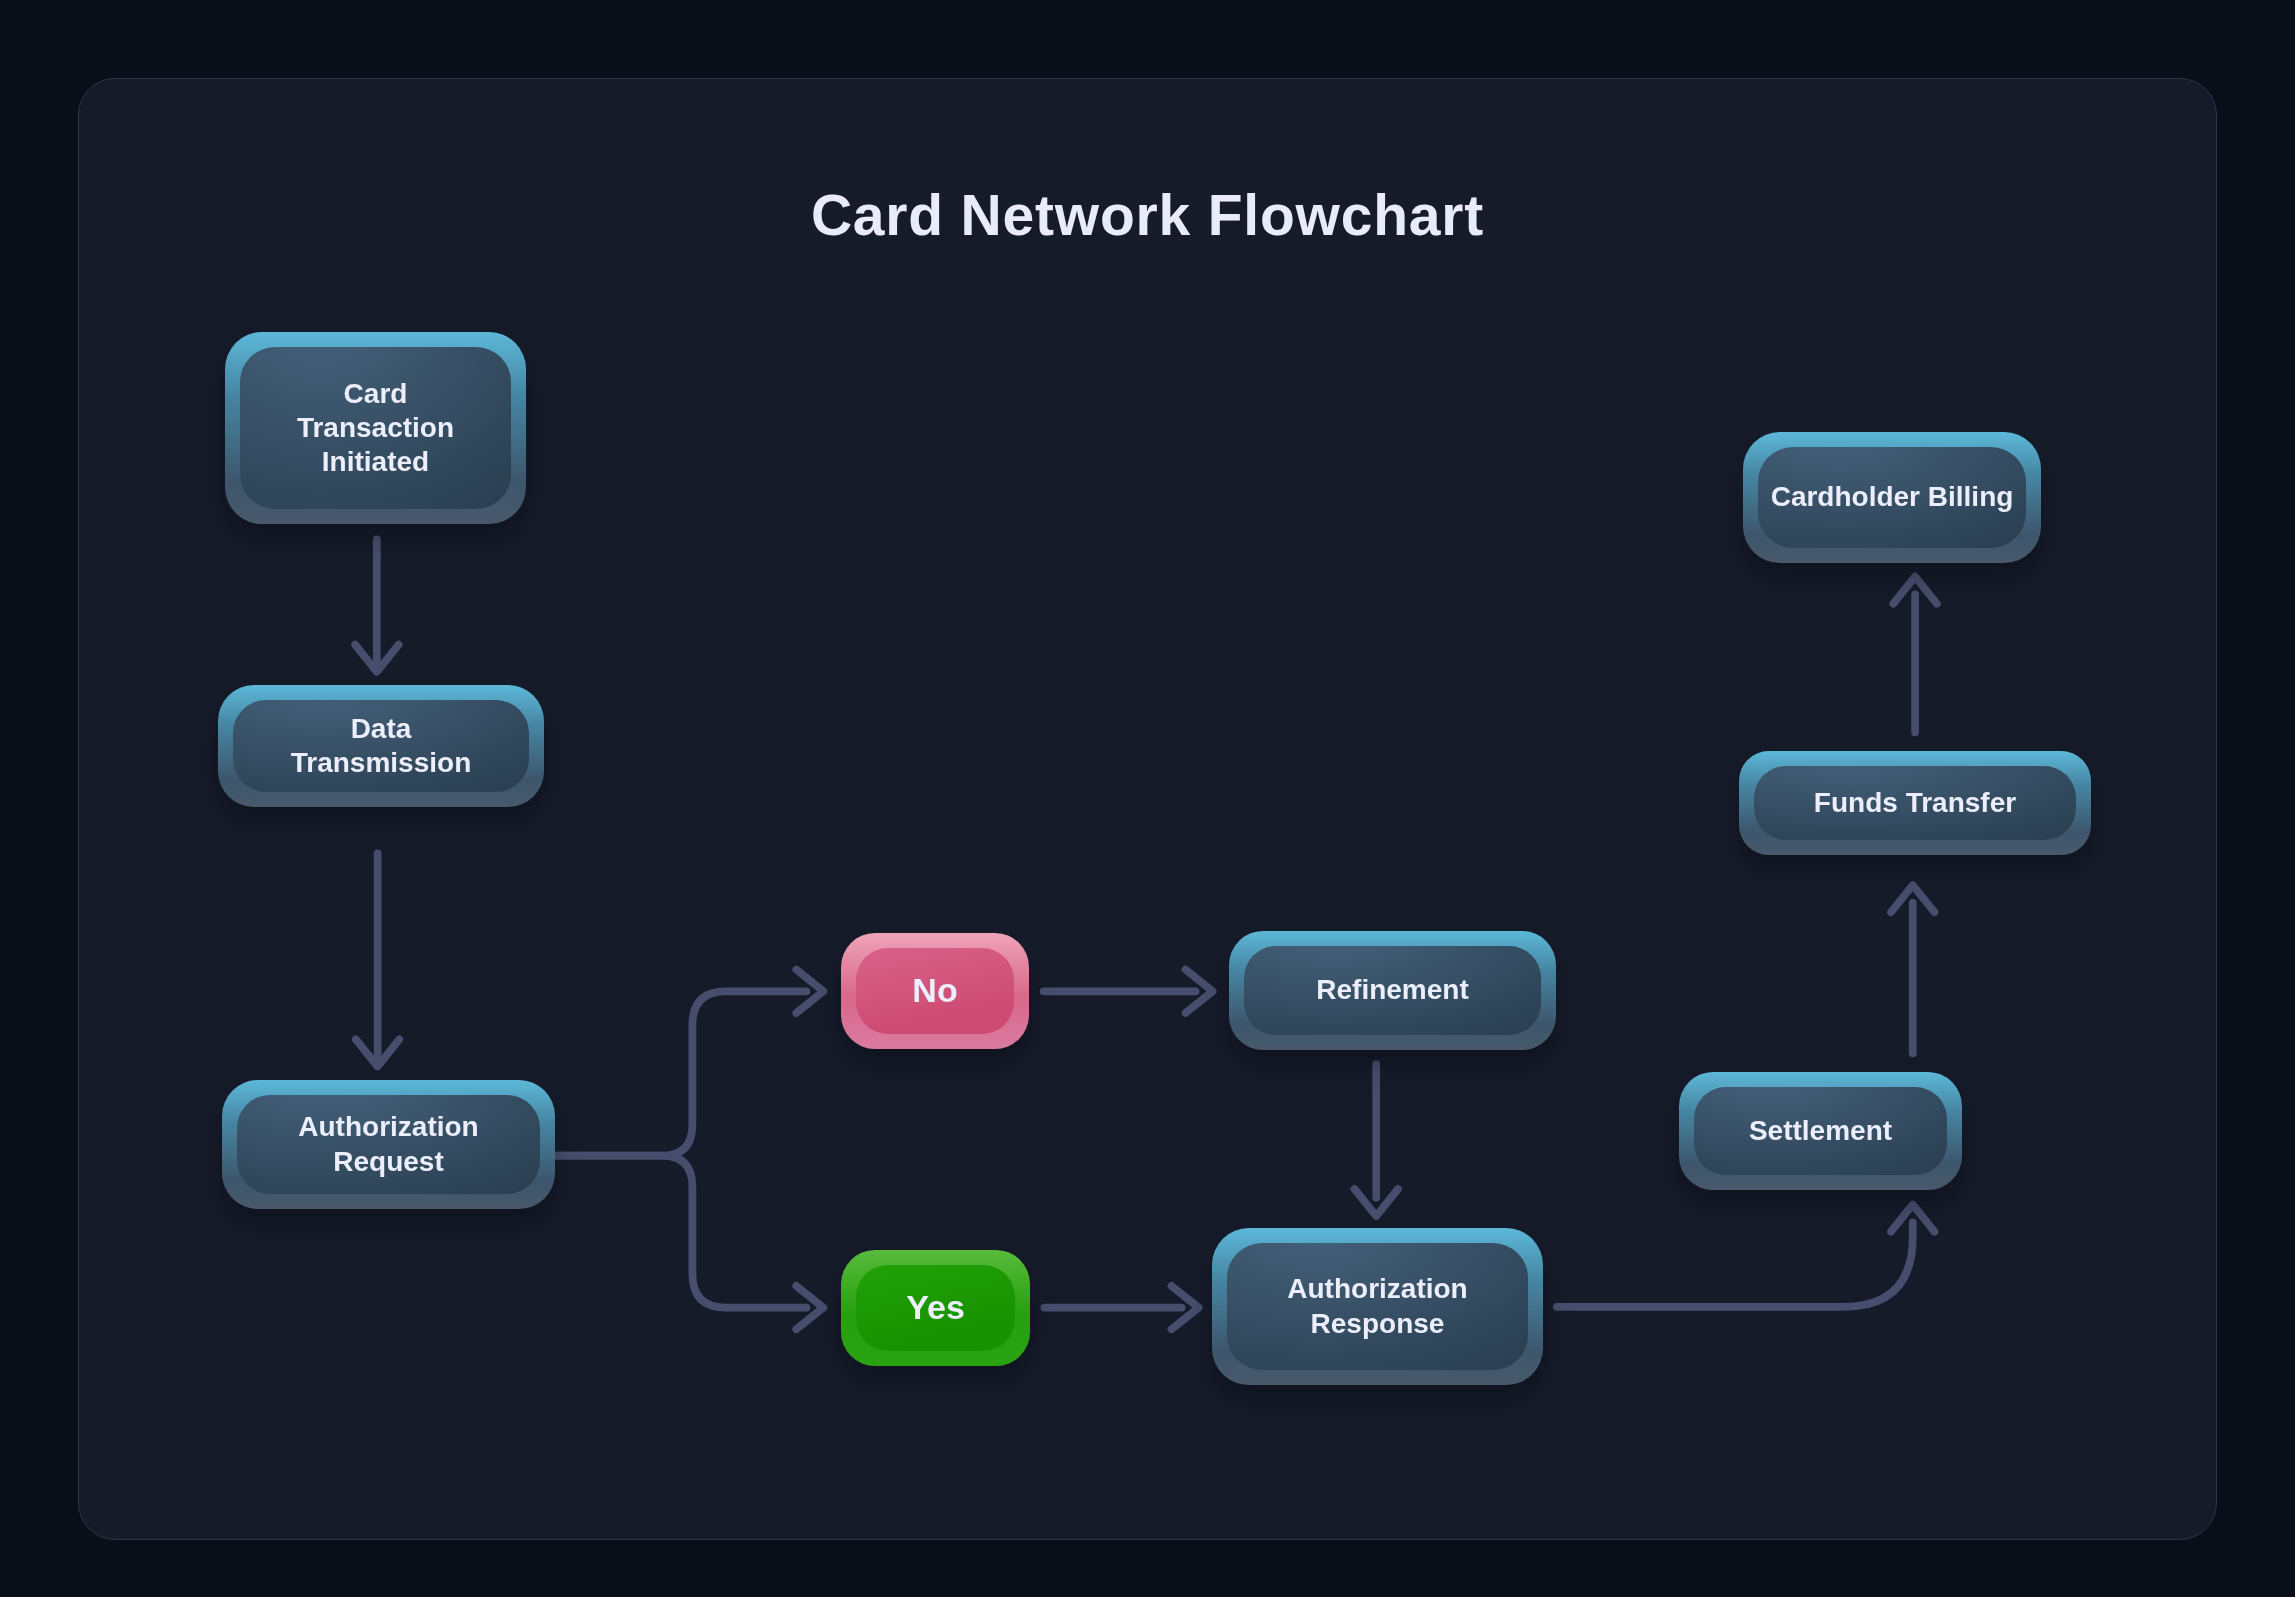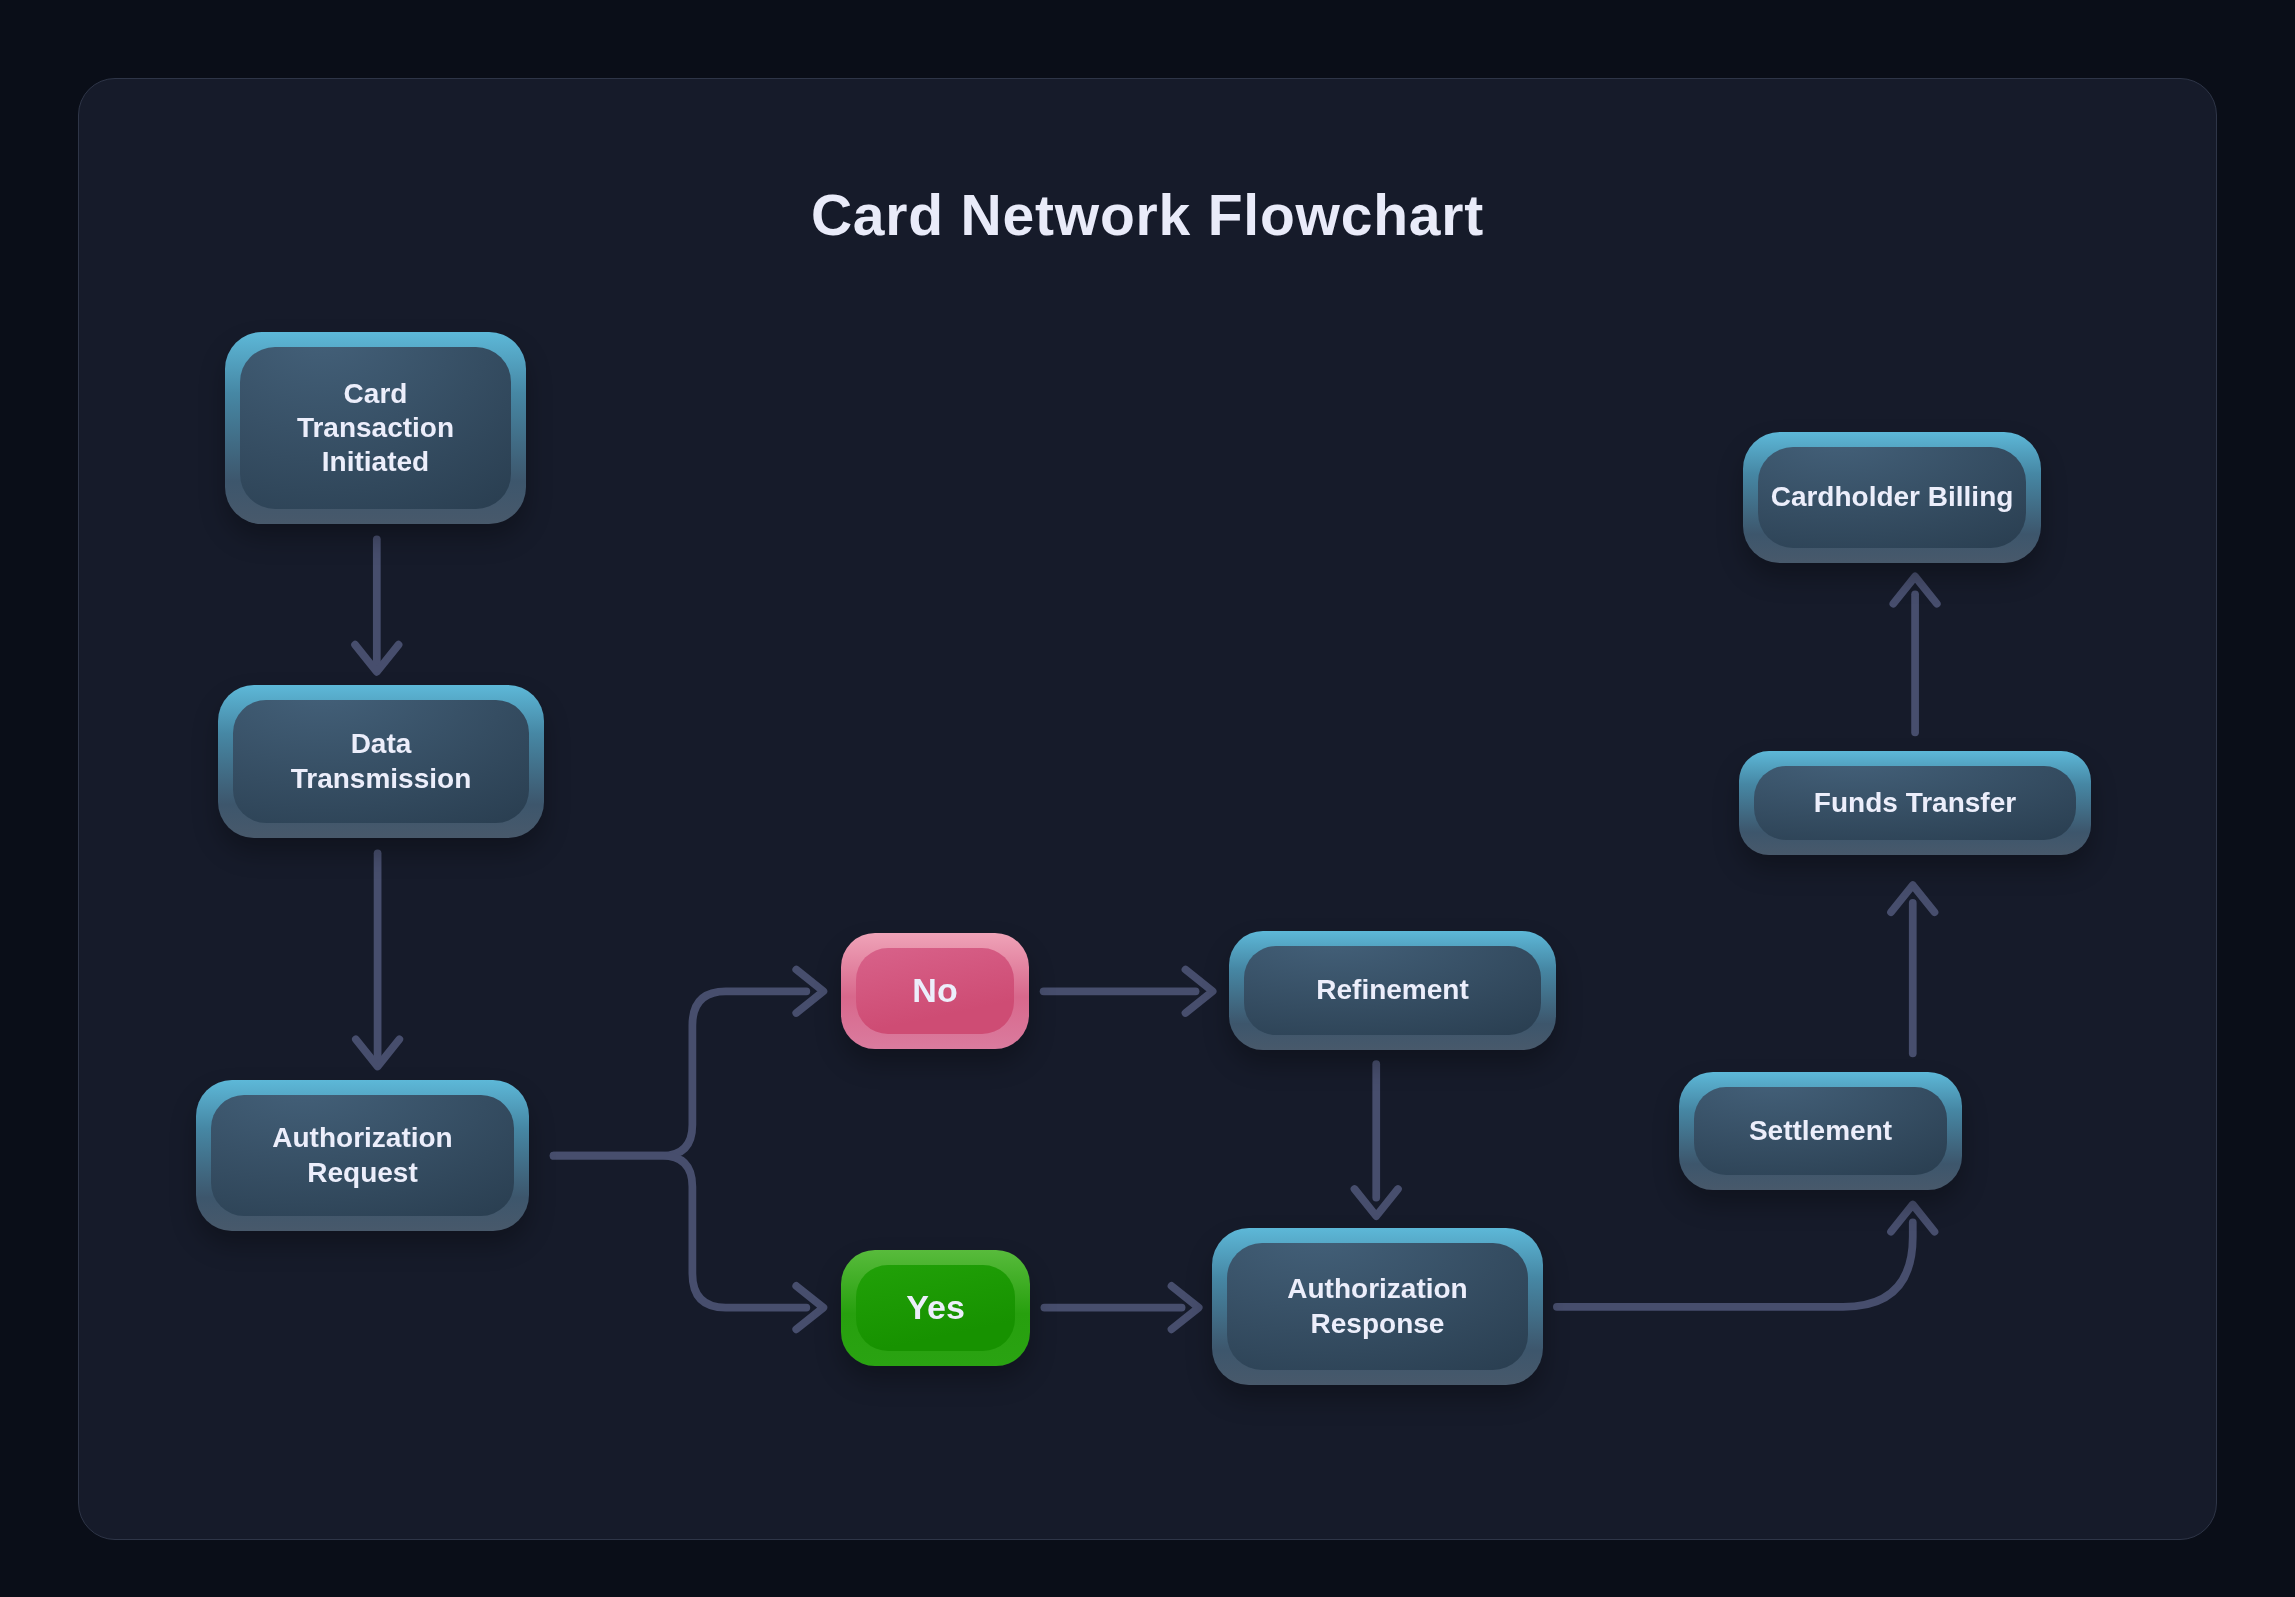--- a/index.html
+++ b/index.html
@@ -69,26 +69,26 @@
     <path d="M 2470 944 L 2470 766" fill="none" stroke="#474e6d" stroke-width="10" stroke-linecap="round" stroke-linejoin="round"></path>
     <path d="M 2442 778 L 2470 743 L 2498 778" fill="none" stroke="#474e6d" stroke-width="10" stroke-linecap="round" stroke-linejoin="round"></path>
   </svg>
 
 <div id="nodes">
     <div class="node process" style="left: 225px; top: 332px; width: 301px; height: 192px; border-radius: 37px;">
       <div class="node-inner" style="border-radius: 35px; font-size: 28px;">
         <span style="max-width: 209px;">Card Transaction Initiated</span>
       </div>
     </div>
-    <div class="node process" style="left: 218px; top: 685px; width: 326px; height: 153px; border-radius: 36px;">
+    <div class="node process" style="left: 218px; top: 685px; width: 326px; height: 122px; border-radius: 36px;">
       <div class="node-inner" style="border-radius: 33px; font-size: 28px;">
         <span style="max-width: 225px;">Data Transmission</span>
       </div>
     </div>
-    <div class="node process" style="left: 196px; top: 1080px; width: 333px; height: 151px; border-radius: 36px;">
+    <div class="node process" style="left: 222px; top: 1080px; width: 333px; height: 129px; border-radius: 36px;">
       <div class="node-inner" style="border-radius: 33px; font-size: 28px;">
         <span style="max-width: 240px;">Authorization Request</span>
       </div>
     </div>
     <div class="node decision-no" style="left: 841px; top: 933px; width: 188px; height: 116px; border-radius: 34px;">
       <div class="node-inner" style="border-radius: 32px; font-size: 34px;">
         <span style="max-width: 155px;">No</span>
       </div>
     </div>
     <div class="node decision-yes" style="left: 841px; top: 1250px; width: 189px; height: 116px; border-radius: 34px;">

